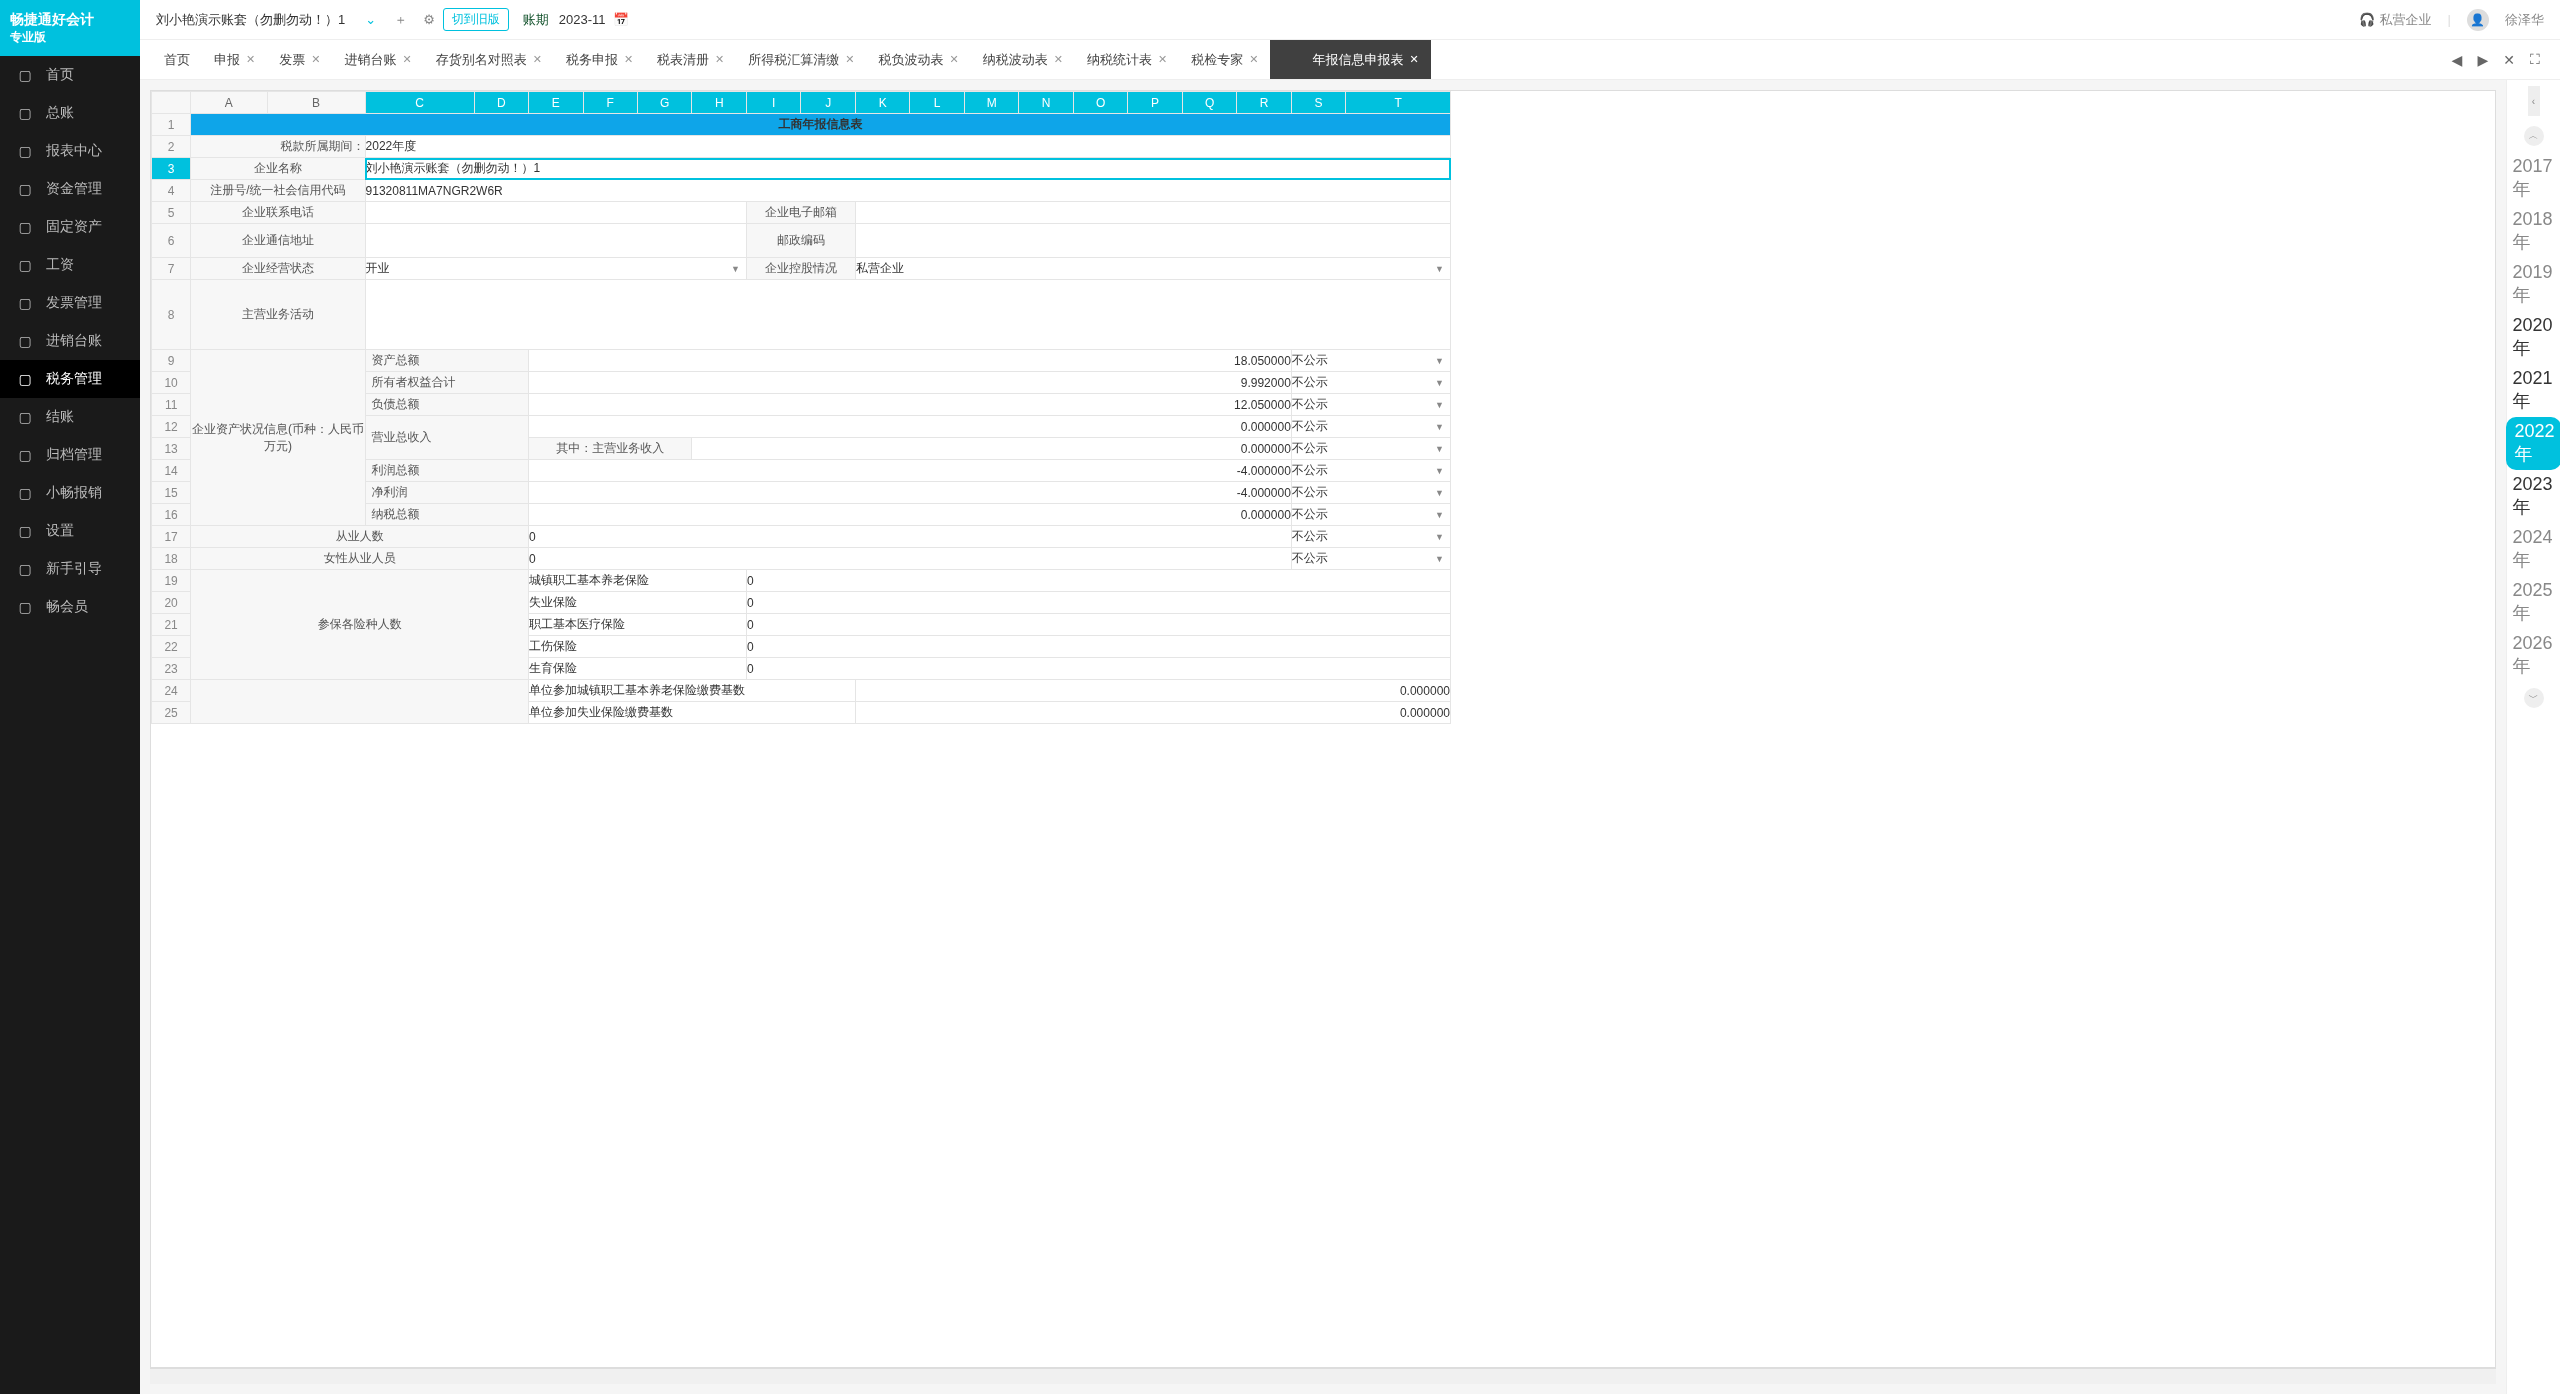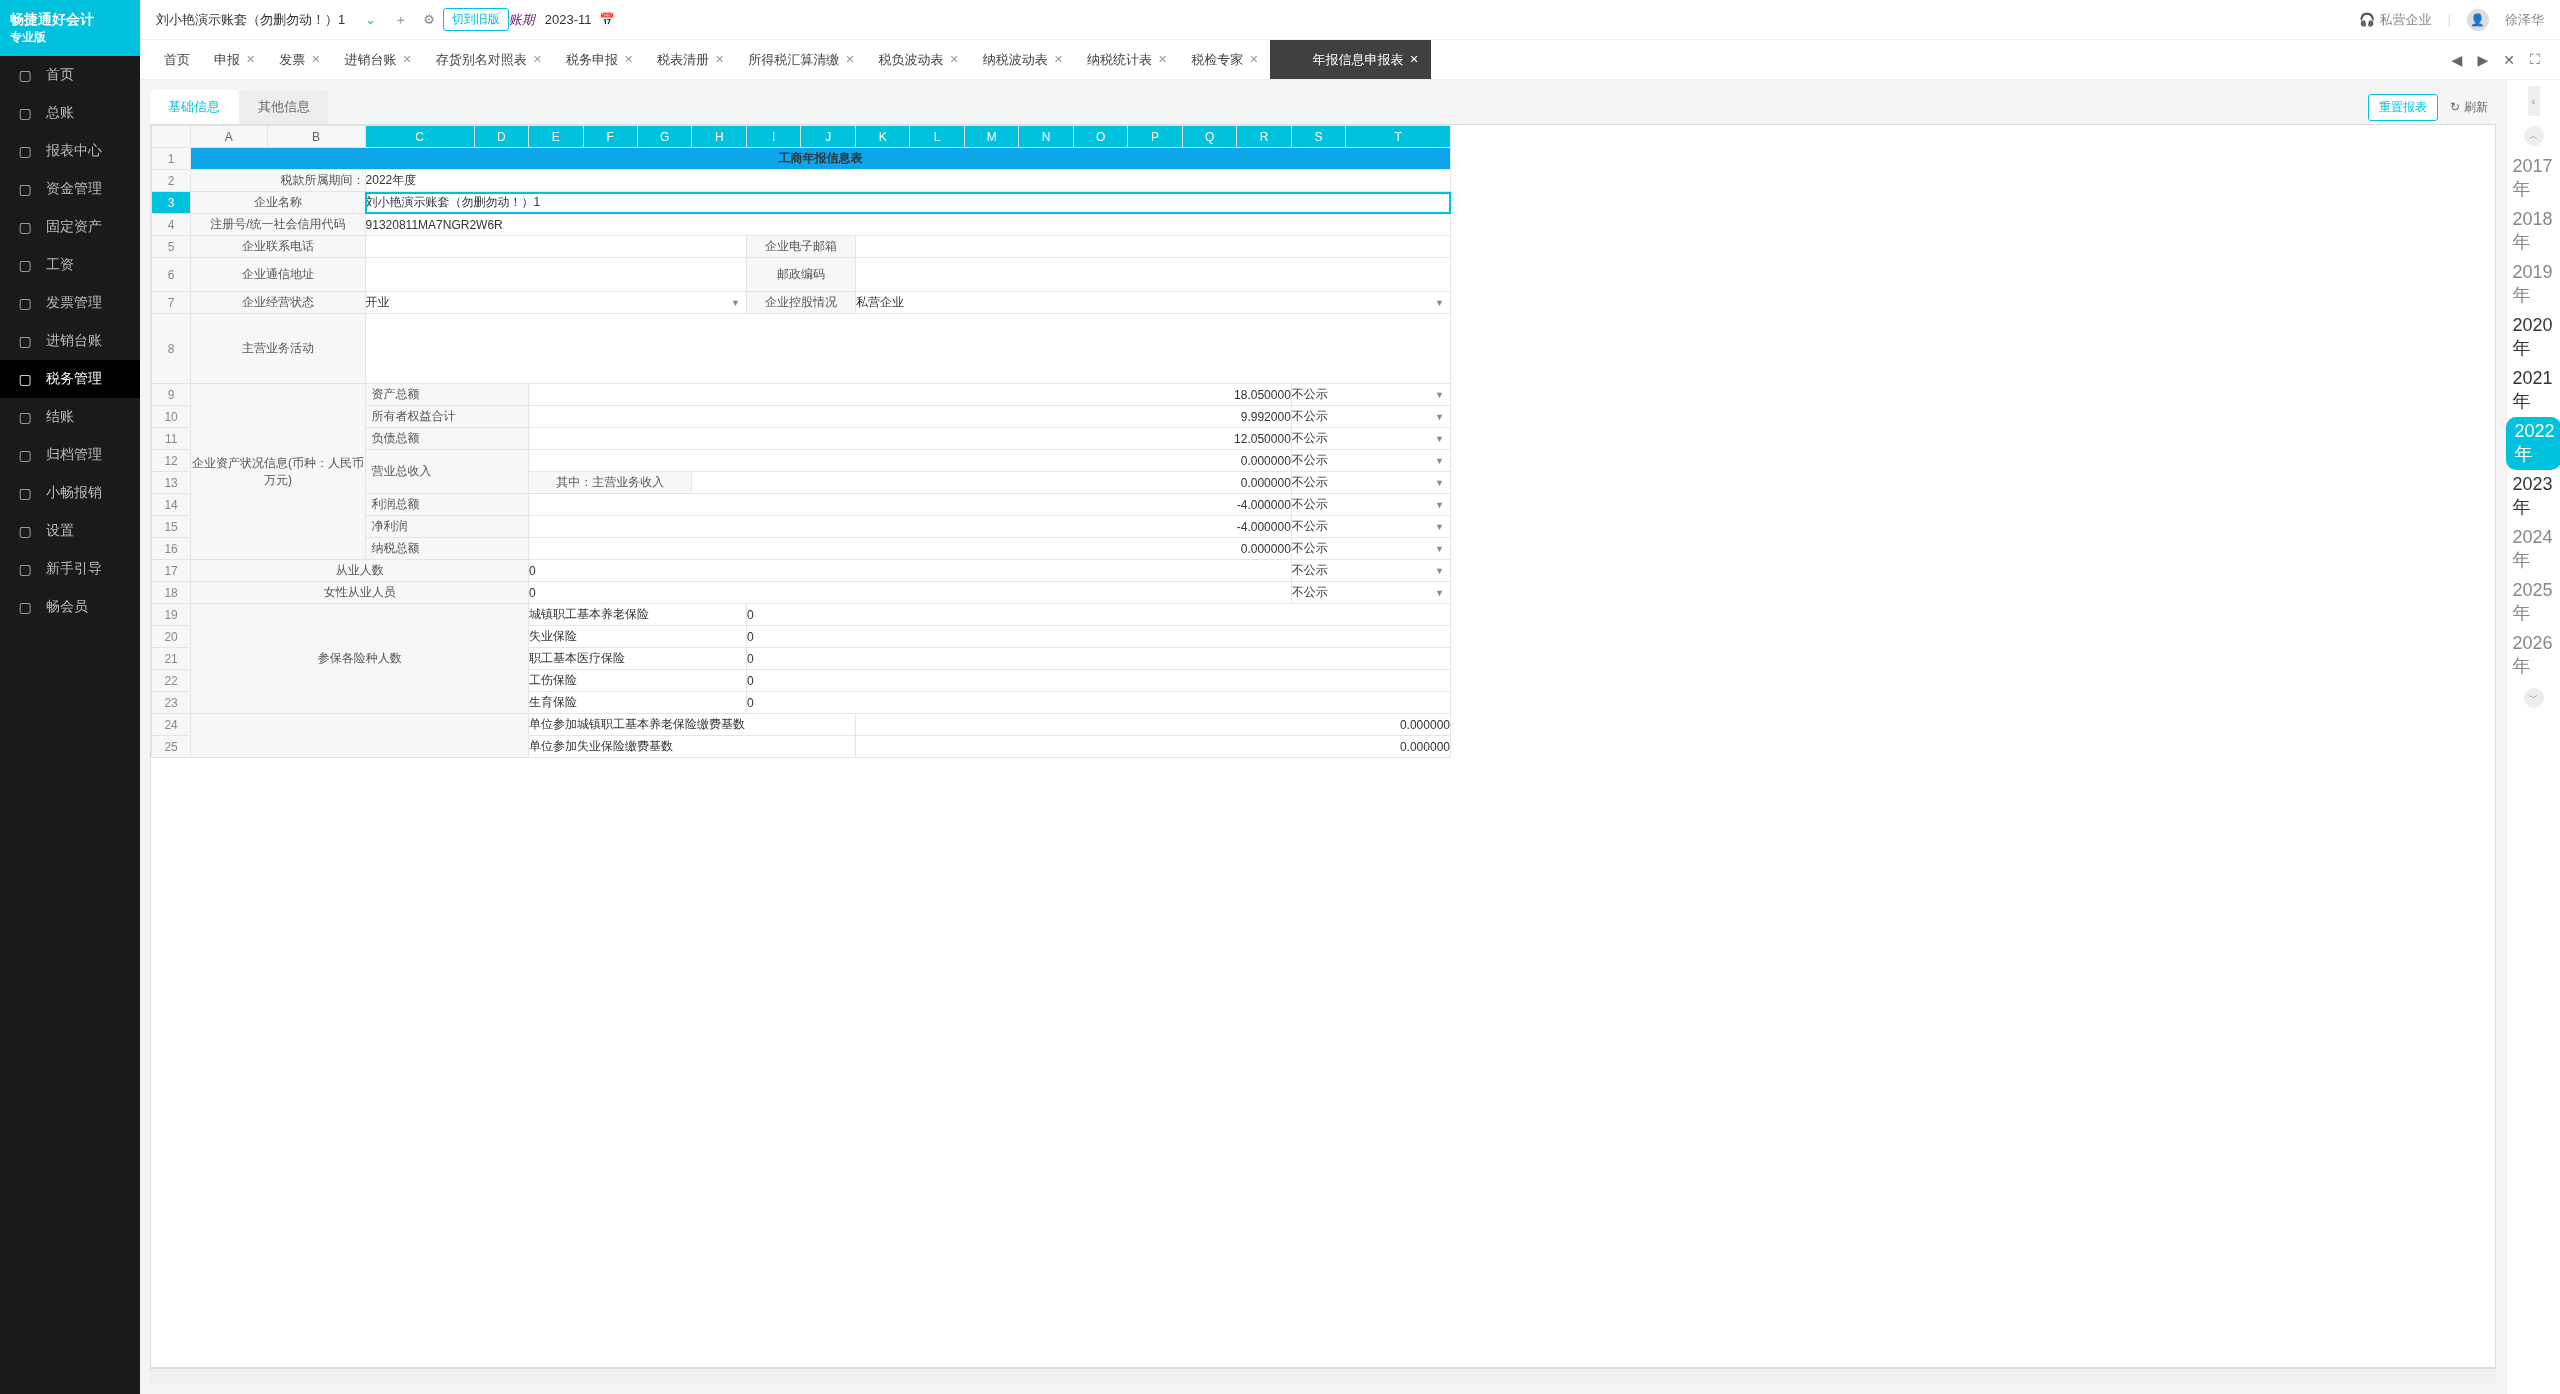--- a/index.html
+++ b/index.html
@@ -16,21 +16,21 @@
 
 
 .main { flex: 1; display: flex; flex-direction: column; min-width: 0; }
 
 
 .header { height: 40px; background: #fff; display: flex; align-items: center; padding: 0 16px; border-bottom: 1px solid #eee; }
 .header .sel { color: #333; margin-right: 10px; }
 .header .chev { color: #00c1de; margin: 0 10px; cursor: pointer; }
 .header .icon-btn { margin: 0 8px; cursor: pointer; color: #888; }
 .header .old-ver { border: 1px solid #00c1de; color: #00c1de; padding: 2px 8px; border-radius: 3px; font-size: 12px; cursor: pointer; }
-.header .period-lbl { color: #701a75; font-style: italic; }
+.header .period-lbl { margin-left: 14px; color: #14532d; }
 .header .period-val { margin-left: 10px; color: #333; }
 .header .cal-icon { margin-left: 8px; color: #00c1de; cursor: pointer; }
 .header .spacer { flex: 1; }
 .header .right { display: flex; align-items: center; gap: 16px; color: #888; }
 .header .avatar { width: 22px; height: 22px; border-radius: 50%; background: #ddd; display: inline-flex; align-items: center; justify-content: center; font-size: 12px; color: #888; }
 
 
 .tabs { height: 40px; background: #fff; display: flex; align-items: center; padding: 0 12px; border-bottom: 1px solid #eee; }
 .tab { display: flex; align-items: center; padding: 0 12px; height: 100%; font-size: 13px; color: #444; cursor: pointer; white-space: nowrap; }
 .tab .x { margin-left: 6px; font-size: 11px; color: #999; }
@@ -228,28 +228,20 @@
         </div>
       <span class="spacer"></span>
       <span class="ctrl">◀</span>
       <span class="ctrl">▶</span>
       <span class="ctrl">✕</span>
       <span class="ctrl">⛶</span>
     </div>
 
     <div class="content">
       <div class="sheet-area">
-        <div class="sheet-tabs">
-          <div class="sheet-tab active">基础信息</div>
-          <div class="sheet-tab">其他信息</div>
-          <div class="sheet-actions">
-            <button class="btn-outline">重置报表</button>
-            <span class="btn-refresh">↻ <span>刷新</span></span>
-          </div>
-        </div>
 
         <div class="grid-wrap">
           <table class="grid">
             <colgroup>
               <col style="width:36px">
               <col style="width:70px">
                 <col style="width:90px">
               <col style="width:100px">
                 <col style="width:50px">
                 <col style="width:50px">

